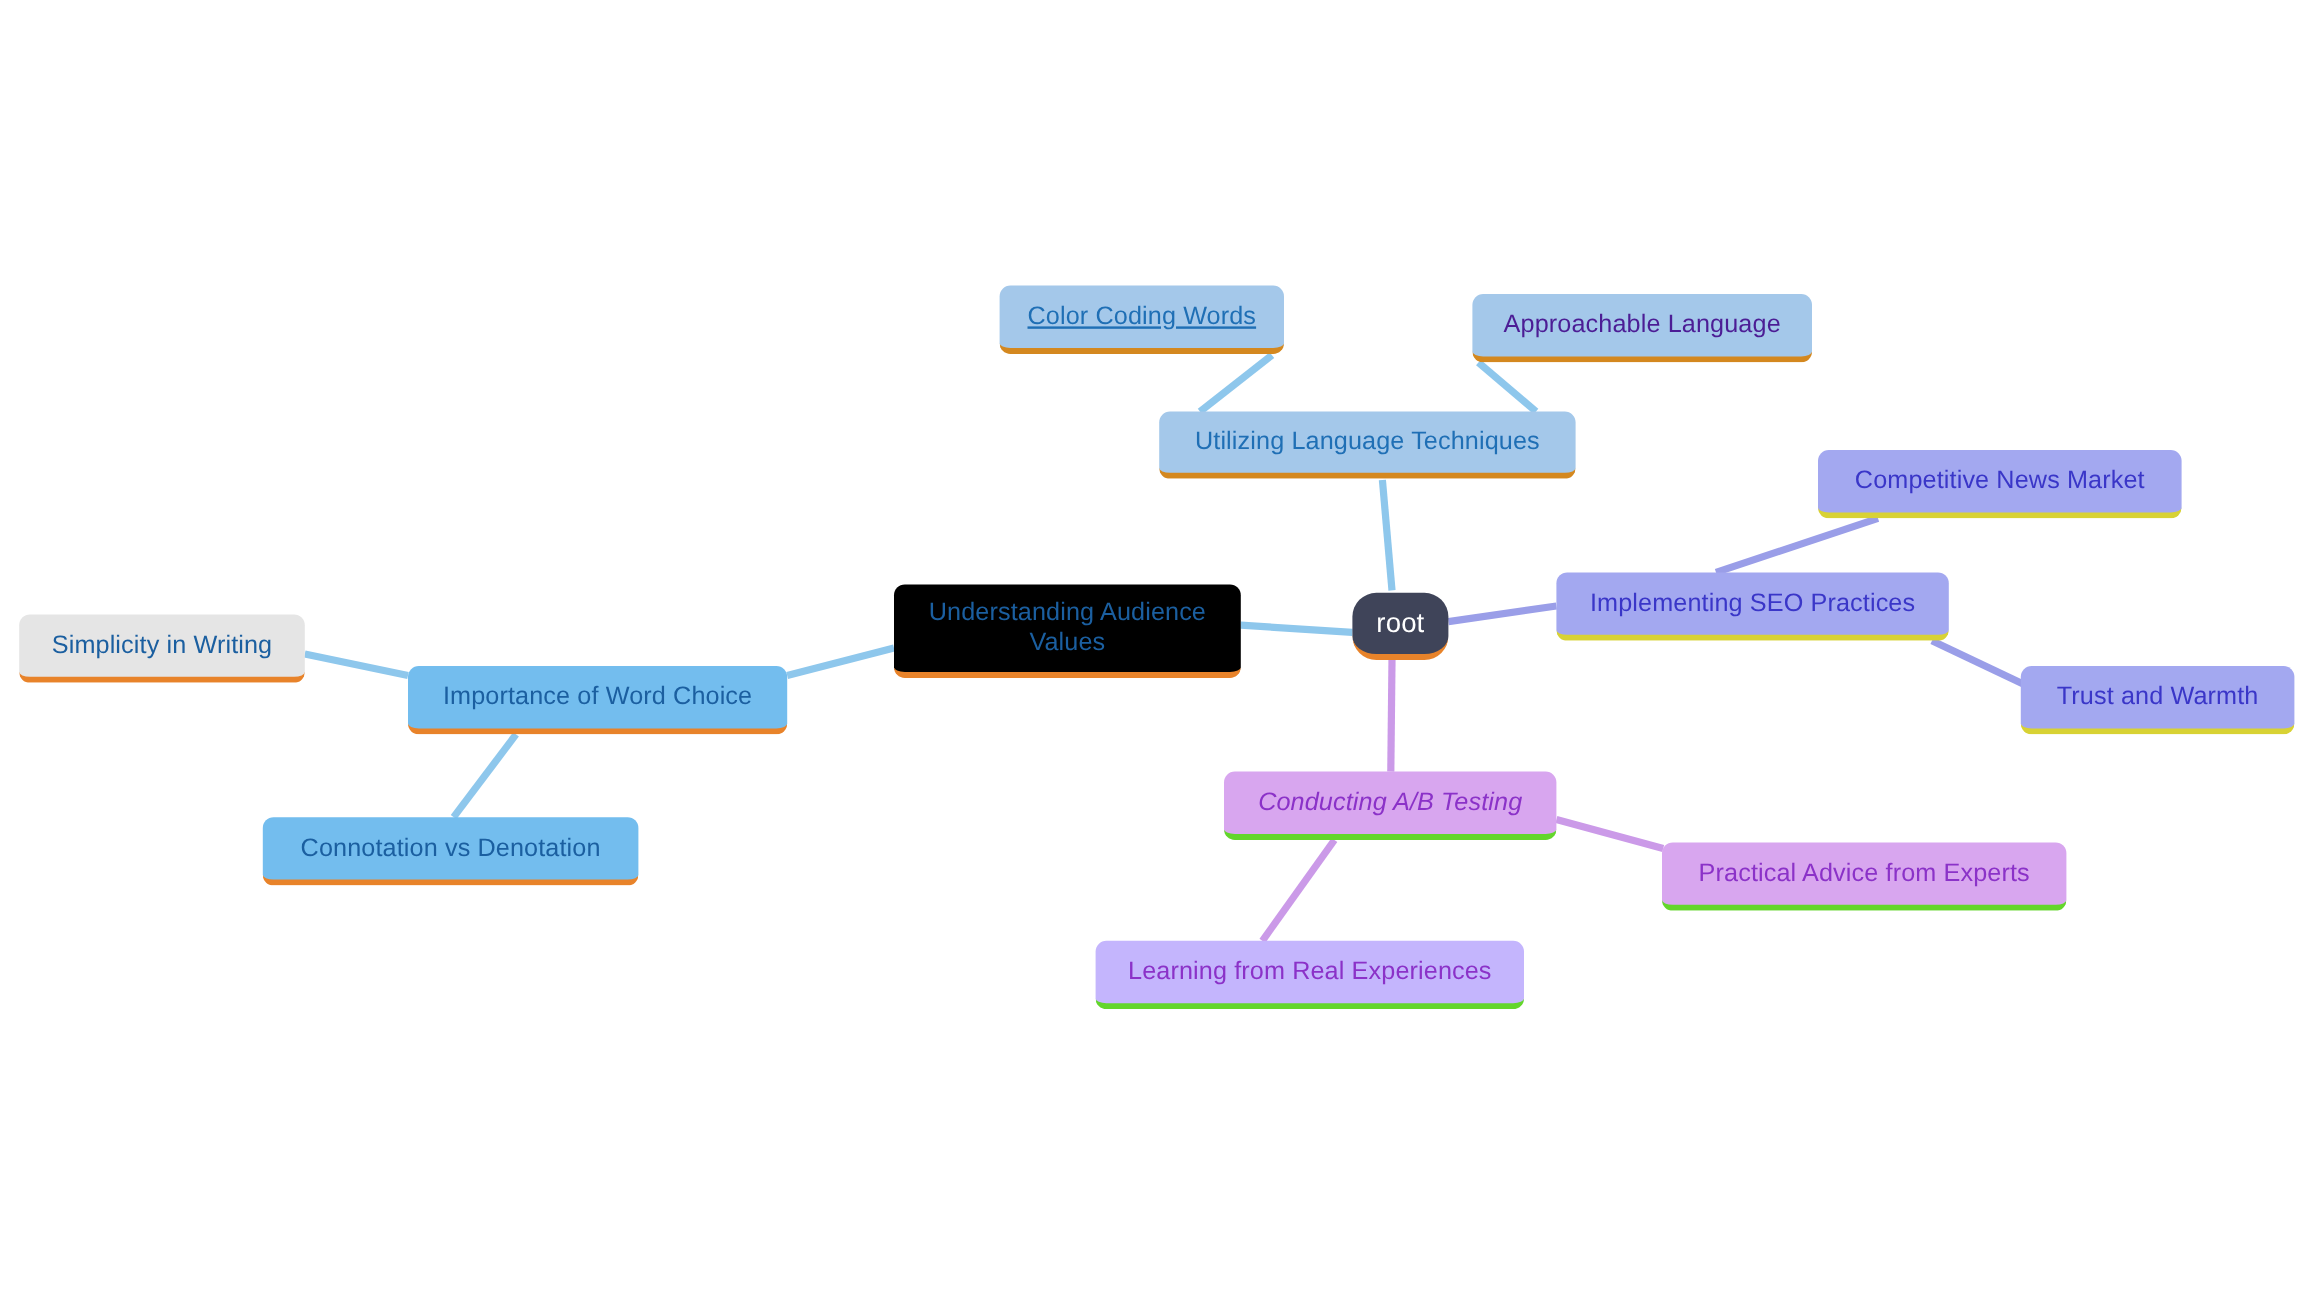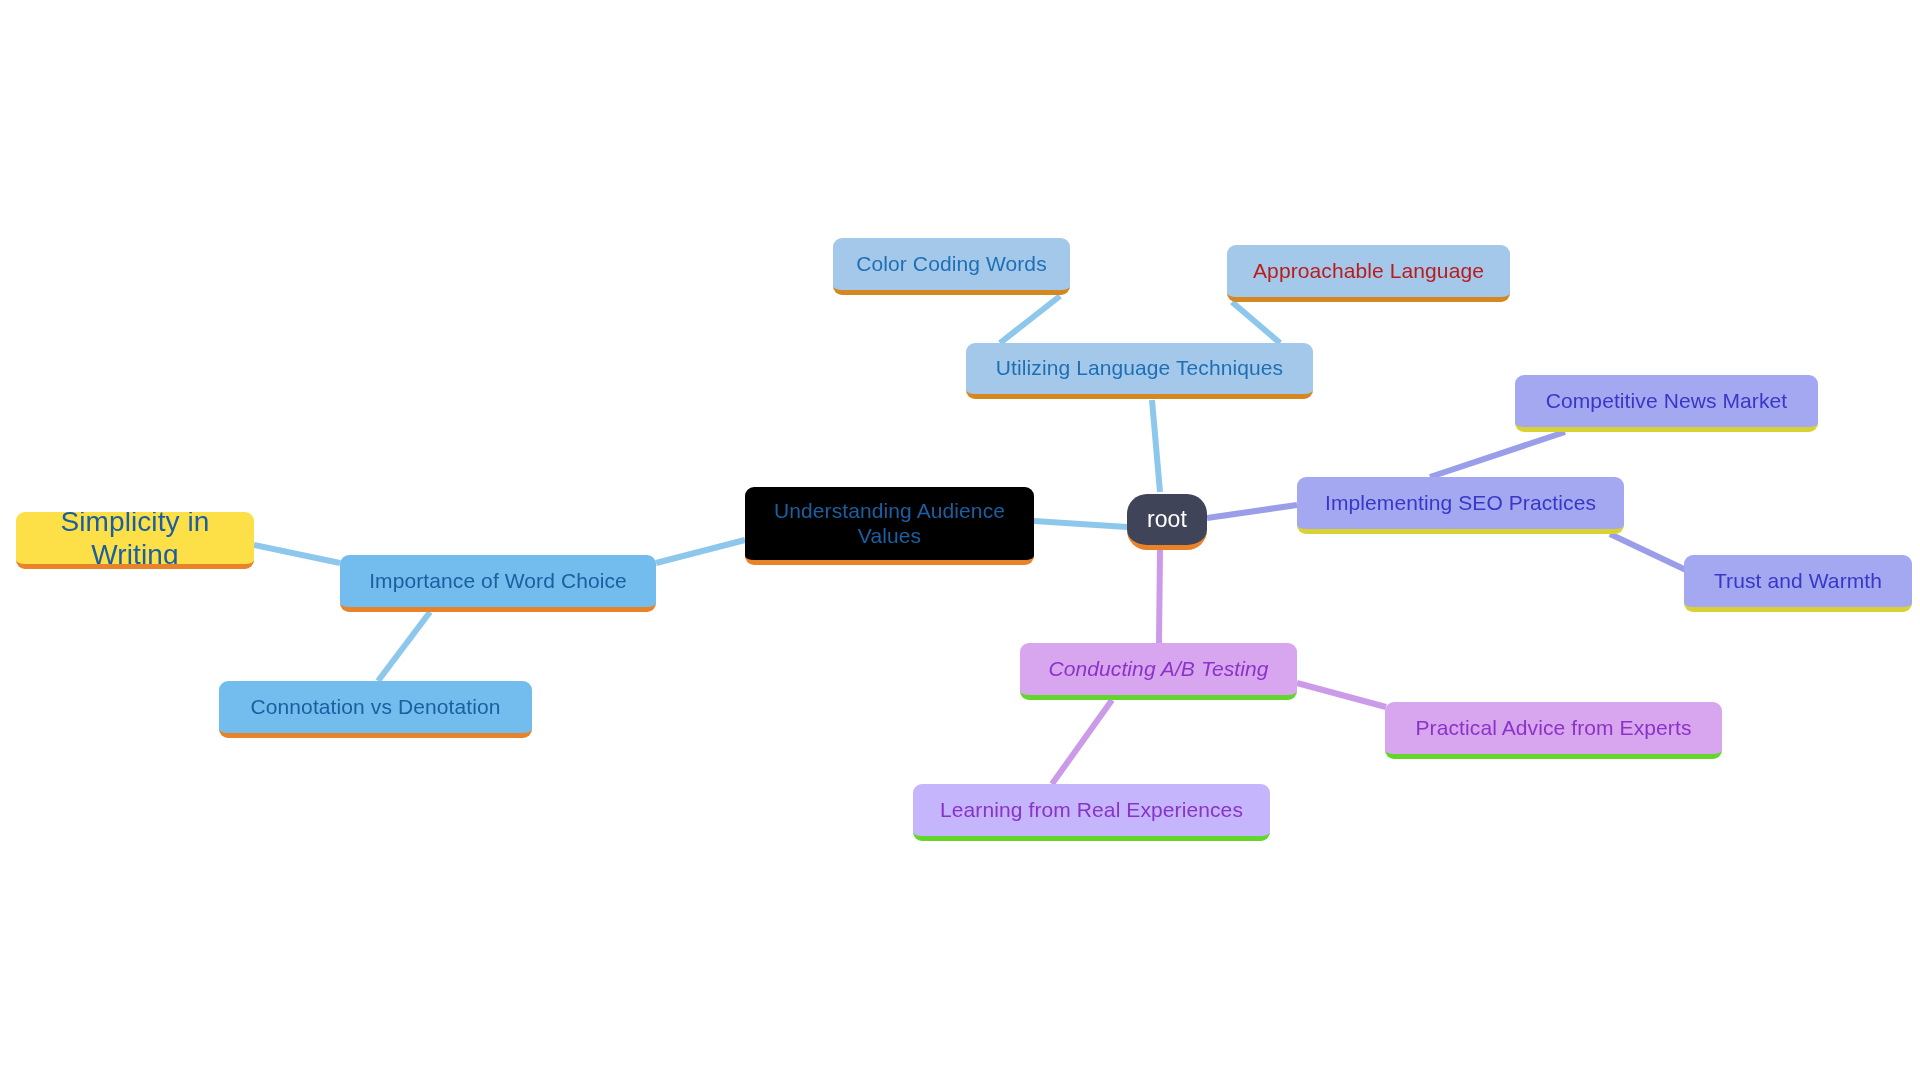--- a/index.html
+++ b/index.html
@@ -73,27 +73,27 @@
       <line x1="430" y1="612" x2="378" y2="681" stroke="#8ec7ec" stroke-width="6" stroke-linecap="butt"></line>
       <line x1="1207" y1="518" x2="1297" y2="505" stroke="#9a9ee8" stroke-width="6" stroke-linecap="butt"></line>
       <line x1="1430" y1="477" x2="1565" y2="432" stroke="#9a9ee8" stroke-width="6" stroke-linecap="butt"></line>
       <line x1="1610" y1="534" x2="1686" y2="570" stroke="#9a9ee8" stroke-width="6" stroke-linecap="butt"></line>
       <line x1="1160" y1="550" x2="1159" y2="643" stroke="#cb9ae8" stroke-width="6" stroke-linecap="butt"></line>
       <line x1="1297" y1="683" x2="1386" y2="707" stroke="#cb9ae8" stroke-width="6" stroke-linecap="butt"></line>
       <line x1="1112" y1="700" x2="1052" y2="784" stroke="#cb9ae8" stroke-width="6" stroke-linecap="butt"></line>
     </svg>
   <div id="node-layer">
       <div class="node root" style="left: 1127px; top: 494px; width: 80px; height: 56px; background: rgb(63, 68, 89); color: rgb(255, 255, 255); font-size: 23px; border-bottom: 5px solid rgb(232, 131, 42);"><span class="label">root</span></div>
-      <div class="node" style="left: 833px; top: 238px; width: 237px; height: 57px; background: rgb(164, 200, 234); color: rgb(31, 111, 181); font-size: 21px; border-bottom: 5px solid rgb(212, 136, 31);"><span class="label">Color Coding Words</span></div>
-      <div class="node" style="left: 1227px; top: 245px; width: 283px; height: 57px; background: rgb(164, 200, 234); color: #b91c1c; font-size: 21px; border-bottom: 5px solid rgb(212, 136, 31);"><span class="label">Approachable Language</span></div>
+      <div class="node" style="left: 833px; top: 238px; width: 237px; height: 57px; background: rgb(164, 200, 234); color: rgb(31, 111, 181); font-size: 21px; border-bottom: 5px solid rgb(212, 136, 31); text-decoration: underline;"><span class="label">Color Coding Words</span></div>
+      <div class="node" style="left: 1227px; top: 245px; width: 283px; height: 57px; background: rgb(164, 200, 234); color: #4c1d95; font-size: 21px; border-bottom: 5px solid rgb(212, 136, 31);"><span class="label">Approachable Language</span></div>
       <div class="node" style="left: 966px; top: 343px; width: 347px; height: 56px; background: rgb(164, 200, 234); color: rgb(31, 111, 181); font-size: 21px; border-bottom: 5px solid rgb(212, 136, 31);"><span class="label">Utilizing Language Techniques</span></div>
       <div class="node" style="left: 745px; top: 487px; width: 289px; height: 78px; background: #000000; color: rgb(27, 95, 160); font-size: 21px; border-bottom: 5px solid rgb(232, 131, 42);"><span class="label">Understanding Audience
 Values</span></div>
       <div class="node" style="left: 340px; top: 555px; width: 316px; height: 57px; background: rgb(115, 189, 238); color: rgb(27, 95, 160); font-size: 21px; border-bottom: 5px solid rgb(232, 131, 42);"><span class="label">Importance of Word Choice</span></div>
-      <div class="node" style="left: 16px; top: 512px; width: 238px; height: 57px; background: #fde047; color: rgb(27, 95, 160); font-size: 28px; border-bottom: 5px solid rgb(232, 131, 42);"><span class="label">Simplicity in Writing</span></div>
+      <div class="node" style="left: 16px; top: 512px; width: 238px; height: 57px; background: #e5e5e5; color: rgb(27, 95, 160); font-size: 21px; border-bottom: 5px solid rgb(232, 131, 42);"><span class="label">Simplicity in Writing</span></div>
       <div class="node" style="left: 219px; top: 681px; width: 313px; height: 57px; background: rgb(115, 189, 238); color: rgb(27, 95, 160); font-size: 21px; border-bottom: 5px solid rgb(232, 131, 42);"><span class="label">Connotation vs Denotation</span></div>
       <div class="node" style="left: 1297px; top: 477px; width: 327px; height: 57px; background: rgb(163, 168, 240); color: rgb(58, 54, 200); font-size: 21px; border-bottom: 5px solid rgb(216, 210, 52);"><span class="label">Implementing SEO Practices</span></div>
       <div class="node" style="left: 1515px; top: 375px; width: 303px; height: 57px; background: rgb(163, 168, 240); color: rgb(58, 54, 200); font-size: 21px; border-bottom: 5px solid rgb(216, 210, 52);"><span class="label">Competitive News Market</span></div>
       <div class="node" style="left: 1684px; top: 555px; width: 228px; height: 57px; background: rgb(163, 168, 240); color: rgb(58, 54, 200); font-size: 21px; border-bottom: 5px solid rgb(216, 210, 52);"><span class="label">Trust and Warmth</span></div>
       <div class="node" style="left: 1020px; top: 643px; width: 277px; height: 57px; background: rgb(216, 166, 239); color: rgb(139, 50, 200); font-size: 21px; border-bottom: 5px solid rgb(99, 214, 43); font-style: italic;"><span class="label">Conducting A/B Testing</span></div>
       <div class="node" style="left: 1385px; top: 702px; width: 337px; height: 57px; background: rgb(216, 166, 239); color: rgb(139, 50, 200); font-size: 21px; border-bottom: 5px solid rgb(99, 214, 43);"><span class="label">Practical Advice from Experts</span></div>
       <div class="node" style="left: 913px; top: 784px; width: 357px; height: 57px; background: #c4b5fd; color: rgb(139, 50, 200); font-size: 21px; border-bottom: 5px solid rgb(99, 214, 43);"><span class="label">Learning from Real Experiences</span></div>
     </div>
 </div>
 

